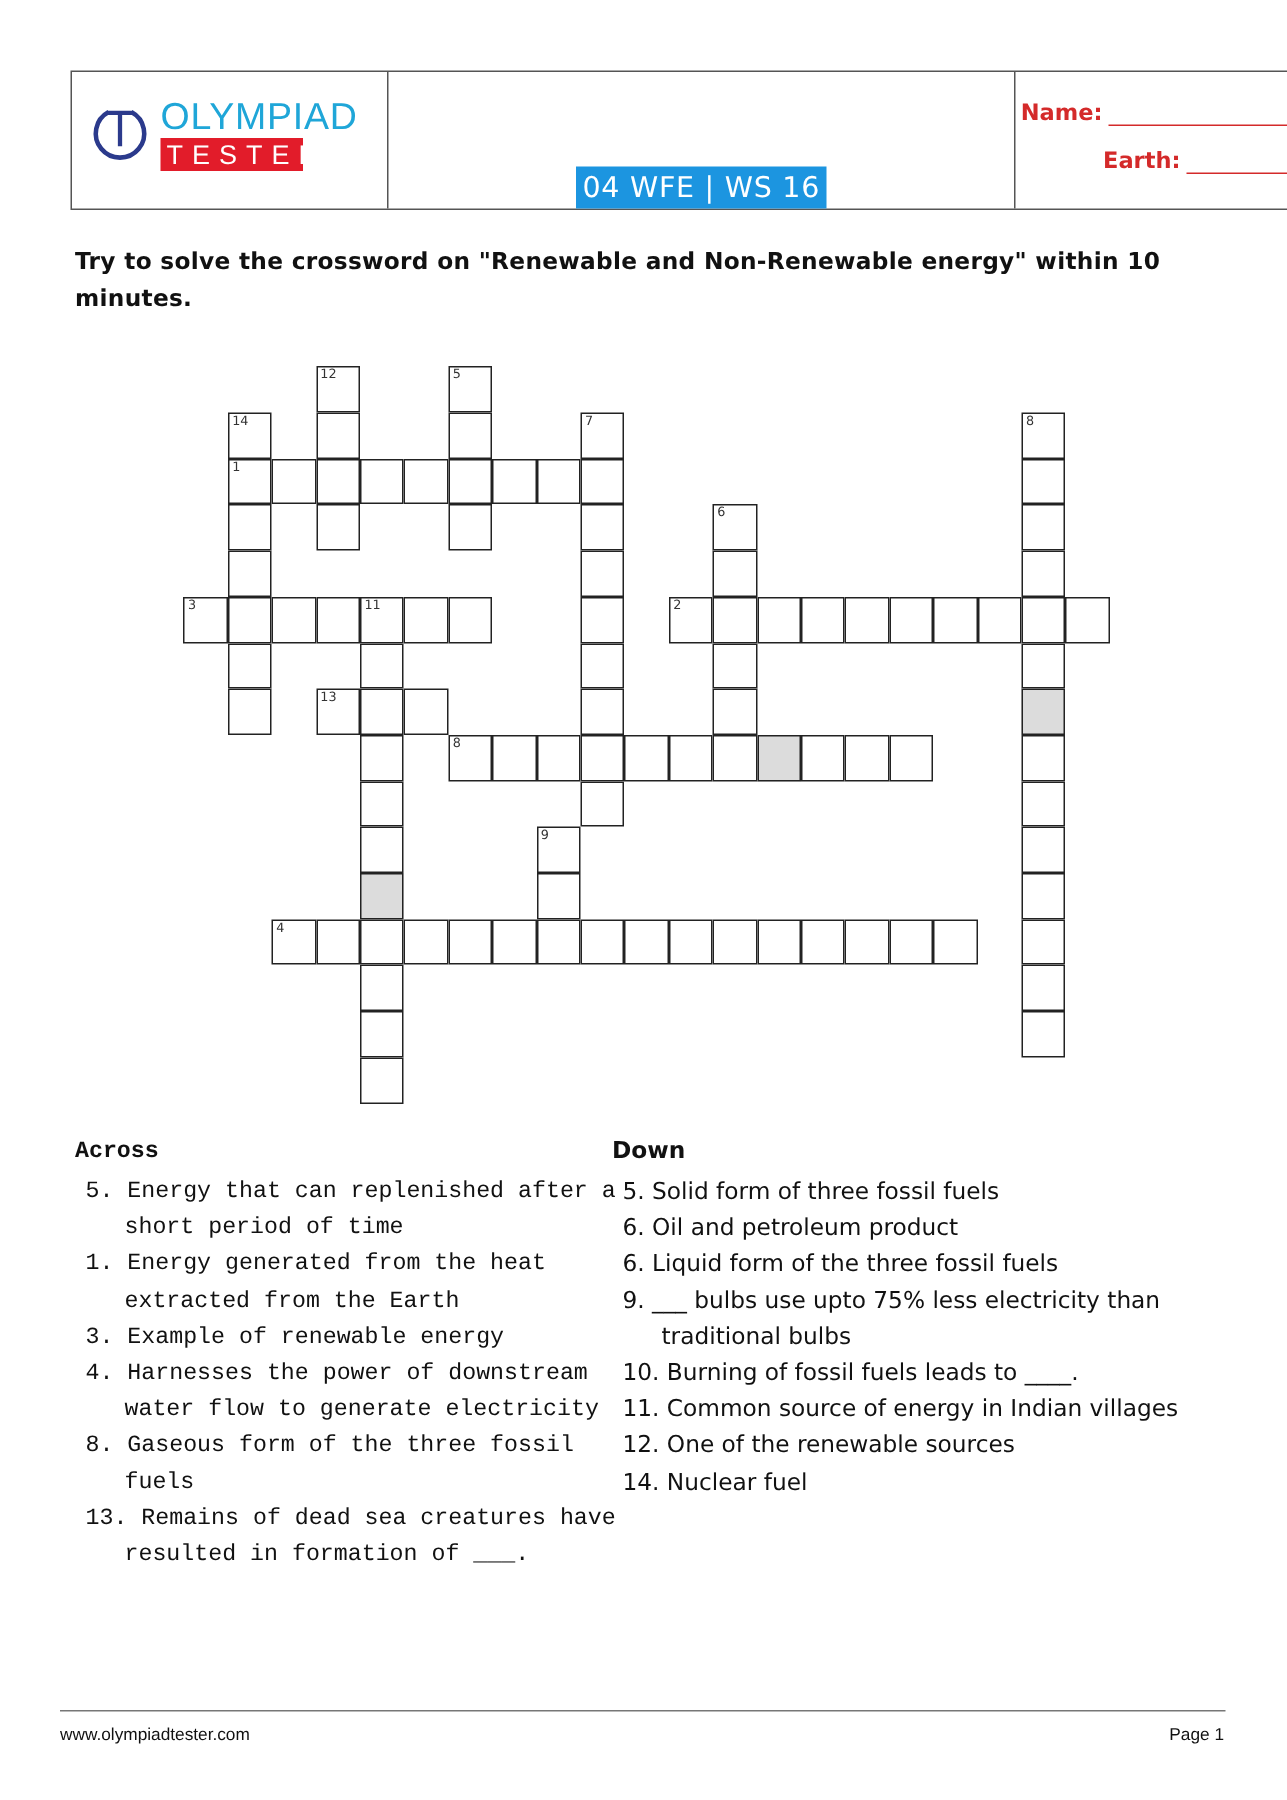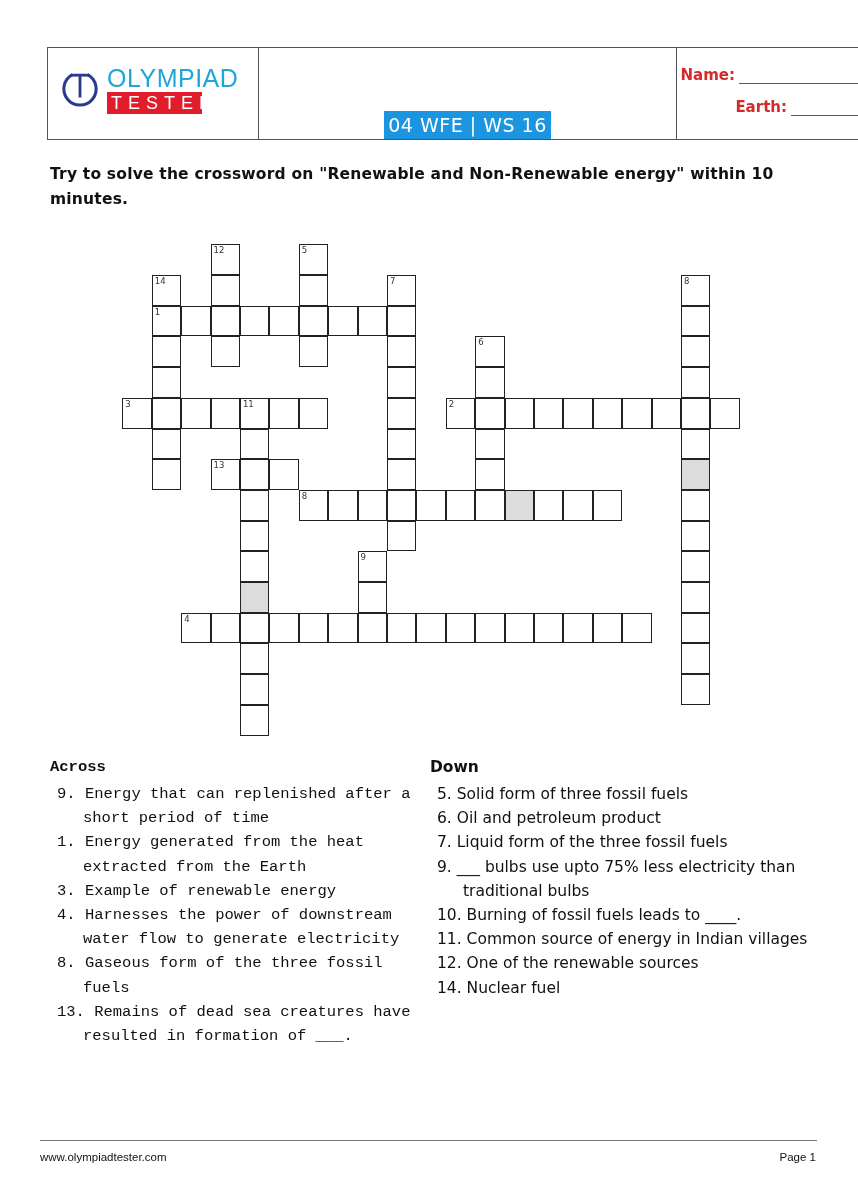--- a/index.html
+++ b/index.html
@@ -23,21 +23,21 @@
 
   .instructions { position: absolute; left: 50px; top: 162px; width: 770px; font-size: 15.5px; line-height: 25px; font-weight: bold; letter-spacing: 0.2px; }
 
   .grid { position: absolute; left: 0; top: 0; width: 858px; height: 760px; pointer-events: none; }
   .cell { position: absolute; width: 29.4px; height: 30.7px; border: 1.3px solid #222; box-sizing: border-box; background: #fff; pointer-events: auto; margin-left: -0.65px; margin-top: -0.65px; }
   .cell.shaded { background: #dcdcdc; }
   .cell .num { position: absolute; left: 2px; top: 1px; font-size: 8.5px; line-height: 9px; color: #333; font-family: "DejaVu Sans", sans-serif; }
 
   .clues { position: absolute; top: 756px; font-size: 15.5px; line-height: 24.2px; }
   .clues.across { left: 50px; width: 370px; font-family: Liberation Mono, monospace; }
-  .clues.down { left: 430px; width: 390px; }
+  .clues.down { left: 408px; width: 390px; }
   .clues h3 { margin: 0 0 4px 0; font-size: 15.5px; font-weight: bold; line-height: 22px; }
   .clue { padding-left: 33px; text-indent: -26px; margin-bottom: 0; }
 
   .footer-line { position: absolute; left: 40px; top: 1140px; width: 777px; height: 0; border-top: 1px solid #777; }
   .footer-left { position: absolute; left: 40px; top: 1151px; font-family: "Liberation Sans", sans-serif; font-size: 11.5px; }
   .footer-right { position: absolute; right: 42px; top: 1151px; font-family: "Liberation Sans", sans-serif; font-size: 11.5px; }
 </style>
 </head>
 <body>
 
@@ -195,33 +195,33 @@
       <span class="num">14</span>
     </div>
     <div class="cell" style="left: 152.4px; top: 337.1px;"></div>
     <div class="cell" style="left: 152.4px; top: 367.8px;"></div>
     <div class="cell" style="left: 152.4px; top: 429.2px;"></div>
     <div class="cell" style="left: 152.4px; top: 459.9px;"></div>
   </div>
 
 <div class="clues across">
   <h3>Across</h3>
-  <div class="clue">9. Energy that can replenished after a short period of time</div>
+  <div class="clue">5. Energy that can replenished after a short period of time</div>
   <div class="clue">1. Energy generated from the heat extracted from the Earth</div>
   <div class="clue">3. Example of renewable energy</div>
   <div class="clue">4. Harnesses the power of downstream water flow to generate electricity</div>
   <div class="clue">8. Gaseous form of the three fossil fuels</div>
   <div class="clue">13. Remains of dead sea creatures have resulted in formation of ___.</div>
 </div>
 
 <div class="clues down">
   <h3>Down</h3>
   <div class="clue">5. Solid form of three fossil fuels</div>
   <div class="clue">6. Oil and petroleum product</div>
-  <div class="clue">7. Liquid form of the three fossil fuels</div>
+  <div class="clue">6. Liquid form of the three fossil fuels</div>
   <div class="clue">9. ___ bulbs use upto 75% less electricity than traditional bulbs</div>
   <div class="clue">10. Burning of fossil fuels leads to ____.</div>
   <div class="clue">11. Common source of energy in Indian villages</div>
   <div class="clue">12. One of the renewable sources</div>
   <div class="clue">14. Nuclear fuel</div>
 </div>
 
 <div class="footer-line"></div>
 <div class="footer-left">www.olympiadtester.com</div>
 <div class="footer-right">Page 1</div>

